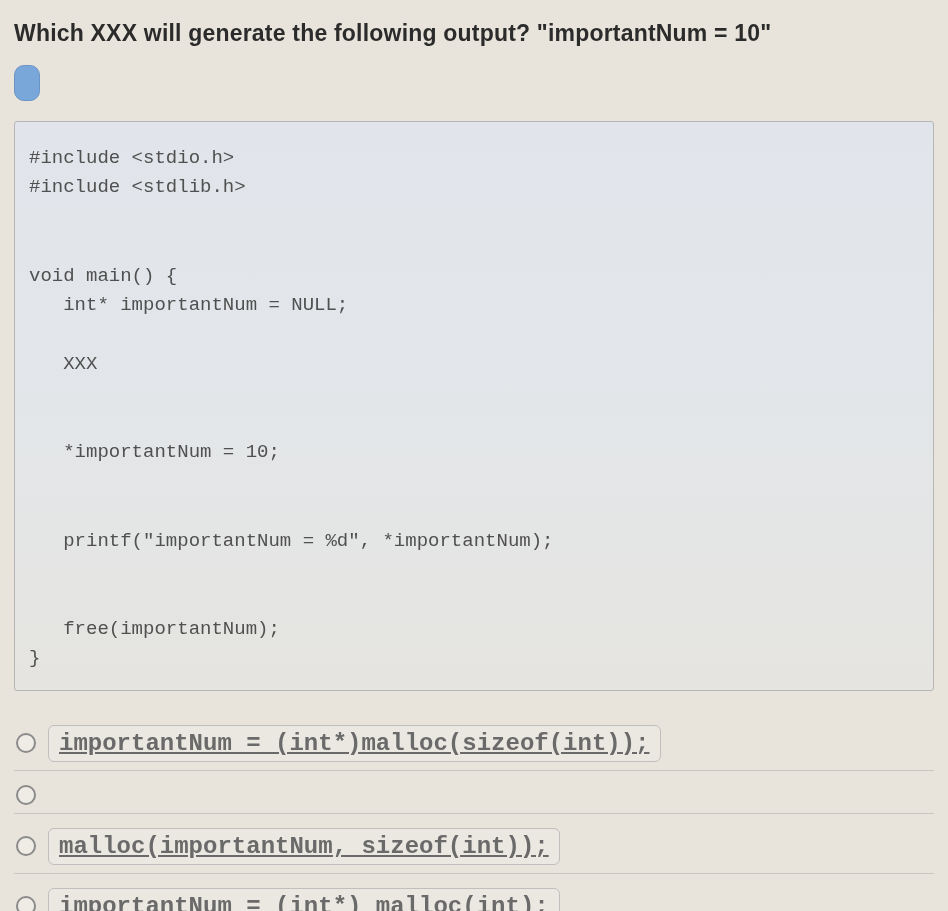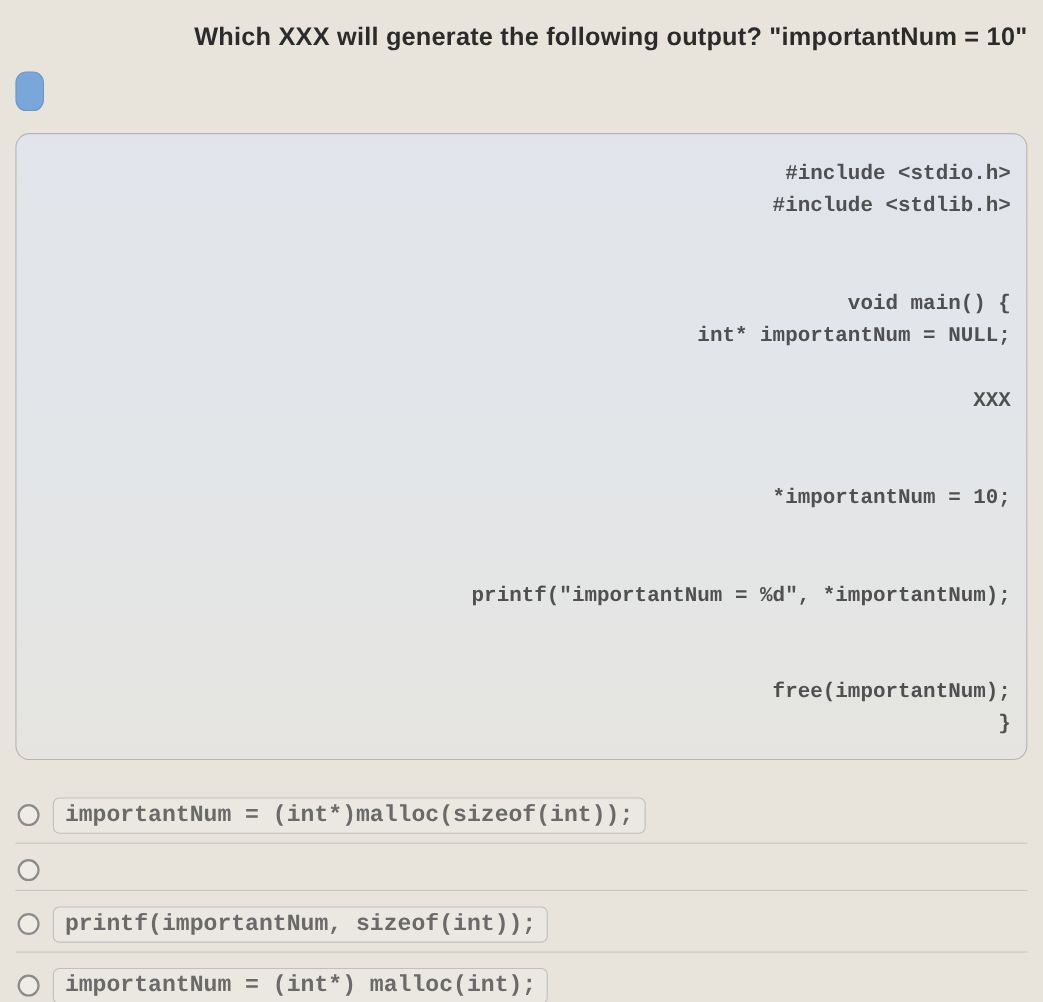--- a/index.html
+++ b/index.html
@@ -1,15 +1,15 @@
 <!DOCTYPE html>
 <html><head>
 <meta charset="utf-8">
 <style>
-  * { box-sizing: border-box; margin: 0; padding: 0; text-align: right; }
+  * { box-sizing: border-box; margin: 0; padding: 0; }
   html, body { width: 948px; height: 911px; }
   body {
     background: #e8e4dc;
     font-family: "Helvetica Neue", Arial, sans-serif;
     padding: 20px 14px 0 14px;
     color: #2a2a2a;
   }
   .question-title {
     font-size: 23px;
     font-weight: 600;
@@ -21,25 +21,25 @@
     width: 26px;
     height: 36px;
     background: #7aa7da;
     border-radius: 10px;
     margin-bottom: 20px;
     border: 1px solid #6a95c5;
   }
   .code-block {
     background: linear-gradient(180deg, #e1e5eb 0%, #e3e6e9 50%, #e5e4e0 100%);
     border: 1px solid #b5b5b5;
-    border-radius: 13px;
+    border-radius: 3px;
     padding: 22px 14px 16px 14px;
     font-family: "Courier New", Courier, monospace;
     font-size: 19px;
-    font-weight: 700;
+    font-weight: 400;
     color: #505050;
     white-space: pre;
     line-height: 1.55;
     margin-bottom: 26px;
   }
   .answers { display: flex; flex-direction: column; gap: 6px; }
   .answer-row {
     display: flex;
     align-items: center;
     gap: 12px;
@@ -53,24 +53,25 @@
     border-radius: 50%;
     flex: 0 0 20px;
     background: #efece6;
   }
   .answer-code {
     display: inline-block;
     border: 1px solid #c0bfbd;
     border-radius: 6px;
     padding: 4px 10px;
     font-family: "Courier New", Courier, monospace;
-    font-size: 21px;
+    font-size: 24px;
     font-weight: 600;
     color: #6a6a6a;
     background: rgba(255,255,255,0.15);
+    text-decoration: underline;
   }
 </style>
 </head>
 <body>
 
 <div class="question-title">Which XXX will generate the following output? "importantNum = 10"</div>
 
 <div class="blue-pill"></div>
 
 <div class="code-block">#include &lt;stdio.h&gt;
@@ -98,21 +99,21 @@
     <span class="radio"></span>
     <span class="answer-code">importantNum = (int*)malloc(sizeof(int));</span>
   </div>
 
   <div class="answer-row">
     <span class="radio"></span>
   </div>
 
   <div class="answer-row">
     <span class="radio"></span>
-    <span class="answer-code">printf(importantNum, sizeof(int));</span>
+    <span class="answer-code">malloc(importantNum, sizeof(int));</span>
   </div>
 
   <div class="answer-row">
     <span class="radio"></span>
     <span class="answer-code">importantNum = (int*) malloc(int);</span>
   </div>
 
 </div>
 
 </body></html>

